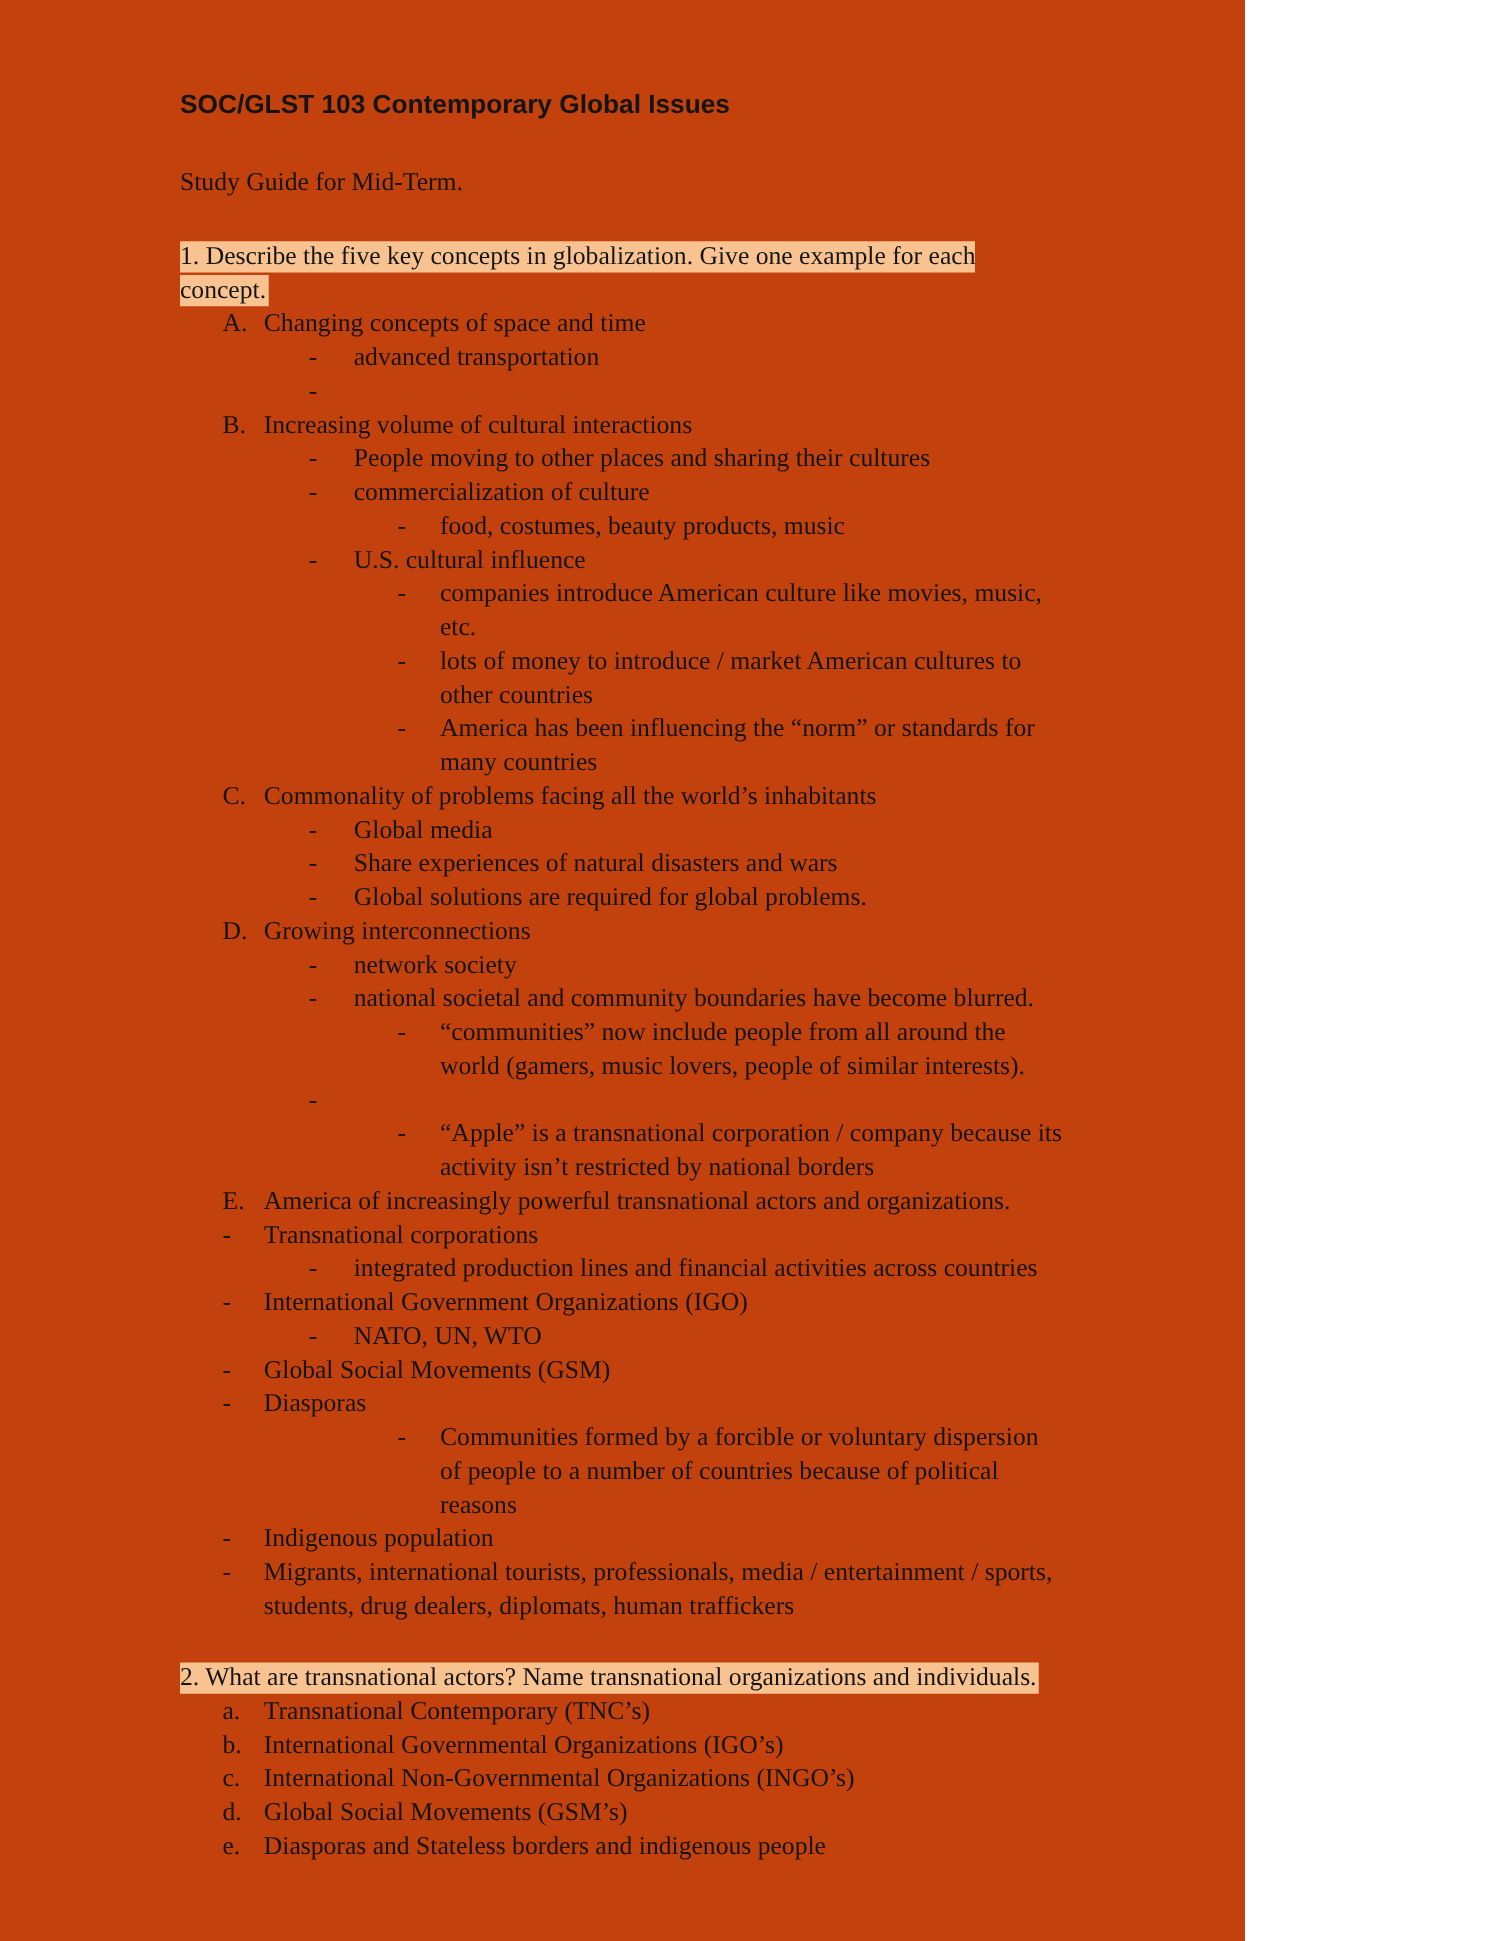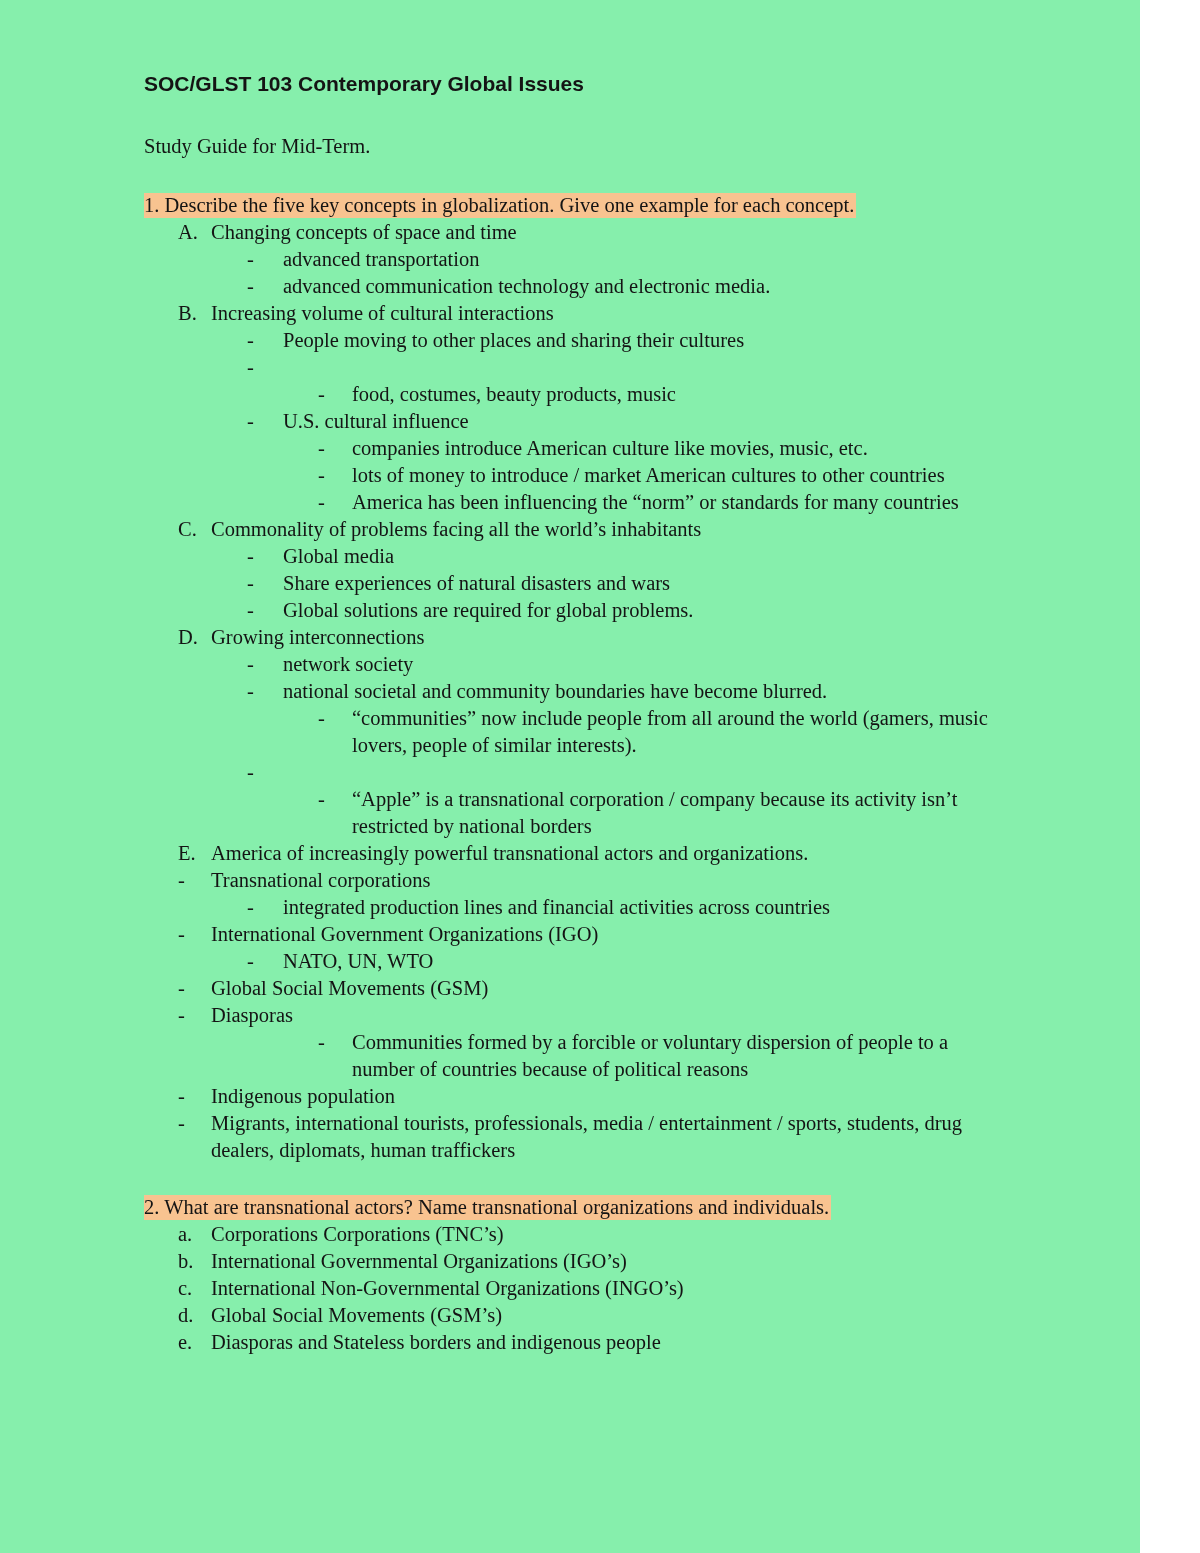--- a/index.html
+++ b/index.html
@@ -1,25 +1,25 @@
 <!DOCTYPE html>
 <html style="--hl: #F8C390;"><head>
 <meta charset="utf-8">
 <style>
   html, body {
     margin: 0;
     padding: 0;
     background: #ffffff;
   }
   .page {
-    width: 1140px;
+    width: 996px;
     min-height: 1553px;
     box-sizing: border-box;
     padding: 70px 144px 60px 144px;
-    background: #86efac;
+    background: #c2410c;
     font-family: "Liberation Serif", serif;
     font-size: 20.5px;
     line-height: 27px;
     color: #141414;
   }
   .line { white-space: normal; }
   .title {
     font-family: "Liberation Sans", sans-serif;
     font-weight: bold;
     font-size: 21px;
@@ -55,32 +55,32 @@
       <div class="line item indent-1">
         <span class="marker">A.</span>
         <span class="text">Changing concepts of space and time</span>
       </div>
       <div class="line item indent-2">
         <span class="marker">-</span>
         <span class="text">advanced transportation</span>
       </div>
       <div class="line item indent-2">
         <span class="marker">-</span>
-        <span class="text">advanced communication technology and electronic media.</span>
       </div>
       <div class="line item indent-1">
         <span class="marker">B.</span>
         <span class="text">Increasing volume of cultural interactions</span>
       </div>
       <div class="line item indent-2">
         <span class="marker">-</span>
         <span class="text">People moving to other places and sharing their cultures</span>
       </div>
       <div class="line item indent-2">
         <span class="marker">-</span>
+        <span class="text">commercialization of culture</span>
       </div>
       <div class="line item indent-3">
         <span class="marker">-</span>
         <span class="text">food, costumes, beauty products, music</span>
       </div>
       <div class="line item indent-2">
         <span class="marker">-</span>
         <span class="text">U.S. cultural influence</span>
       </div>
       <div class="line item indent-3">
@@ -171,21 +171,21 @@
         <span class="text">Indigenous population</span>
       </div>
       <div class="line item indent-1">
         <span class="marker">-</span>
         <span class="text">Migrants, international tourists, professionals, media / entertainment / sports, students, drug dealers, diplomats, human traffickers</span>
       </div>
       <div class="spacer" style="height: 30px;"></div>
       <div class="line question"><span class="hl">2. What are transnational actors? Name transnational organizations and individuals.</span></div>
       <div class="line item indent-1">
         <span class="marker">a.</span>
-        <span class="text">Corporations Corporations (TNC’s)</span>
+        <span class="text">Transnational Contemporary (TNC’s)</span>
       </div>
       <div class="line item indent-1">
         <span class="marker">b.</span>
         <span class="text">International Governmental Organizations (IGO’s)</span>
       </div>
       <div class="line item indent-1">
         <span class="marker">c.</span>
         <span class="text">International Non-Governmental Organizations (INGO’s)</span>
       </div>
       <div class="line item indent-1">

